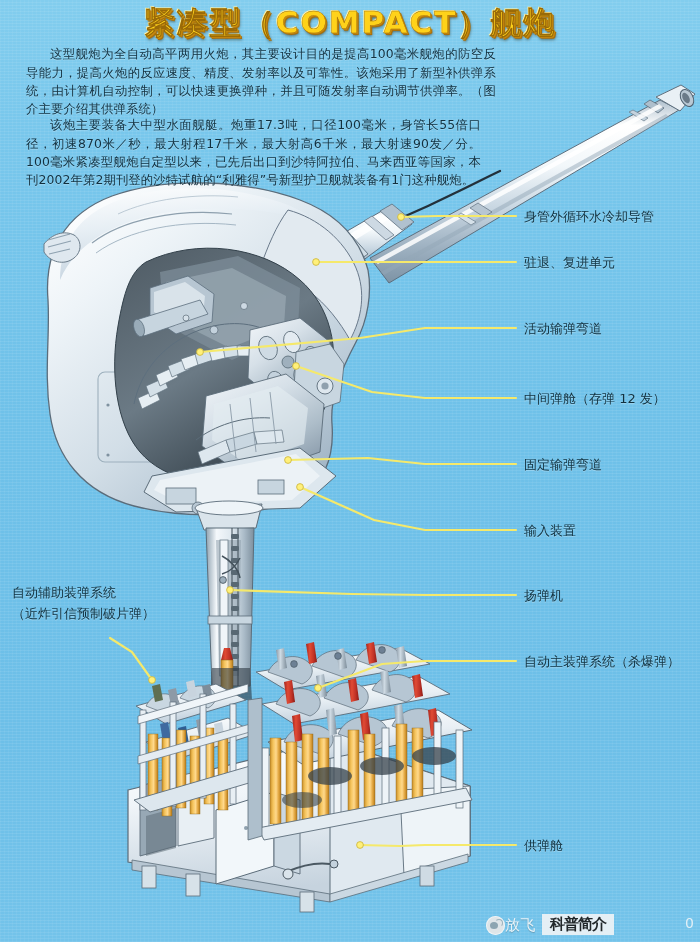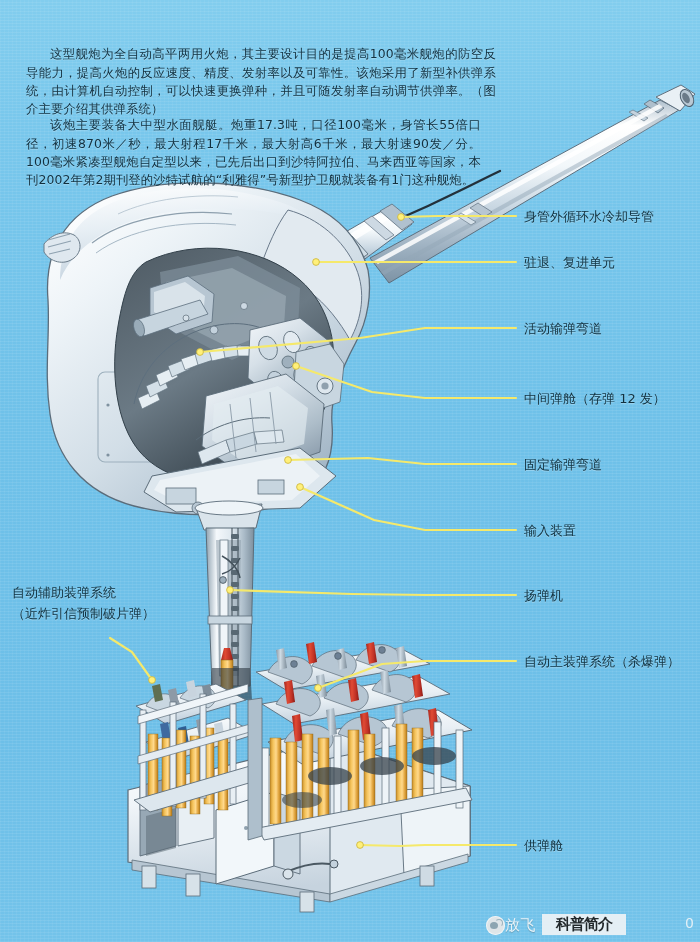--- a/index.html
+++ b/index.html
@@ -94,21 +94,21 @@
     border-radius: 50%;
   }
   .wm-text {
     font-size: 15px; color: #f2f7fa; font-weight: 500;
     letter-spacing: 0.5px;
     text-shadow: 0 1px 1px rgba(0,0,0,0.25);
   }
   .wm-overlay {
     position: absolute; left: 56px; top: 2px;
     background: #eef3f6;
-    padding: 0 14px;
+    padding: 0 8px;
     font-size: 15px; font-weight: bold; color: #1b1b1b;
     letter-spacing: -1px;
     line-height: 21px;
   }
   .wm-tail {
     position: absolute; right: 2px; top: 3px;
     font-size: 14px; color: #eaf3f8;
   }
 </style>
 </head>
@@ -530,20 +530,21 @@
       <circle cx="296" cy="366" r="3.4"></circle>
       <circle cx="288" cy="460" r="3.4"></circle>
       <circle cx="300" cy="487" r="3.4"></circle>
       <circle cx="230" cy="590" r="3.4"></circle>
       <circle cx="318" cy="688" r="3.4"></circle>
       <circle cx="360" cy="845" r="3.4"></circle>
       <circle cx="152" cy="680" r="3.4"></circle>
     </g>
   </svg>
 
+  <div class="title">紧凑型（COMPACT）舰炮</div>
 
   <p class="para" id="para1">这型舰炮为全自动高平两用火炮，其主要设计目的是提高100毫米舰炮的防空反导能力，提高火炮的反应速度、精度、发射率以及可靠性。该炮采用了新型补供弹系统，由计算机自动控制，可以快速更换弹种，并且可随发射率自动调节供弹率。（图介主要介绍其供弹系统）</p>
   <p class="para" id="para2">该炮主要装备大中型水面舰艇。炮重17.3吨，口径100毫米，身管长55倍口径，初速870米／秒，最大射程17千米，最大射高6千米，最大射速90发／分。100毫米紧凑型舰炮自定型以来，已先后出口到沙特阿拉伯、马来西亚等国家，本刊2002年第2期刊登的沙特试航的“利雅得”号新型护卫舰就装备有1门这种舰炮。</p>
 
   <div class="label" style="left:524px; top:207px;">身管外循环水冷却导管</div>
   <div class="label" style="left:524px; top:253px;">驻退、复进单元</div>
   <div class="label" style="left:524px; top:319px;">活动输弹弯道</div>
   <div class="label" style="left:524px; top:389px;">中间弹舱（存弹 12 发）</div>
   <div class="label" style="left:524px; top:455px;">固定输弹弯道</div>
   <div class="label" style="left:524px; top:521px;">输入装置</div>

